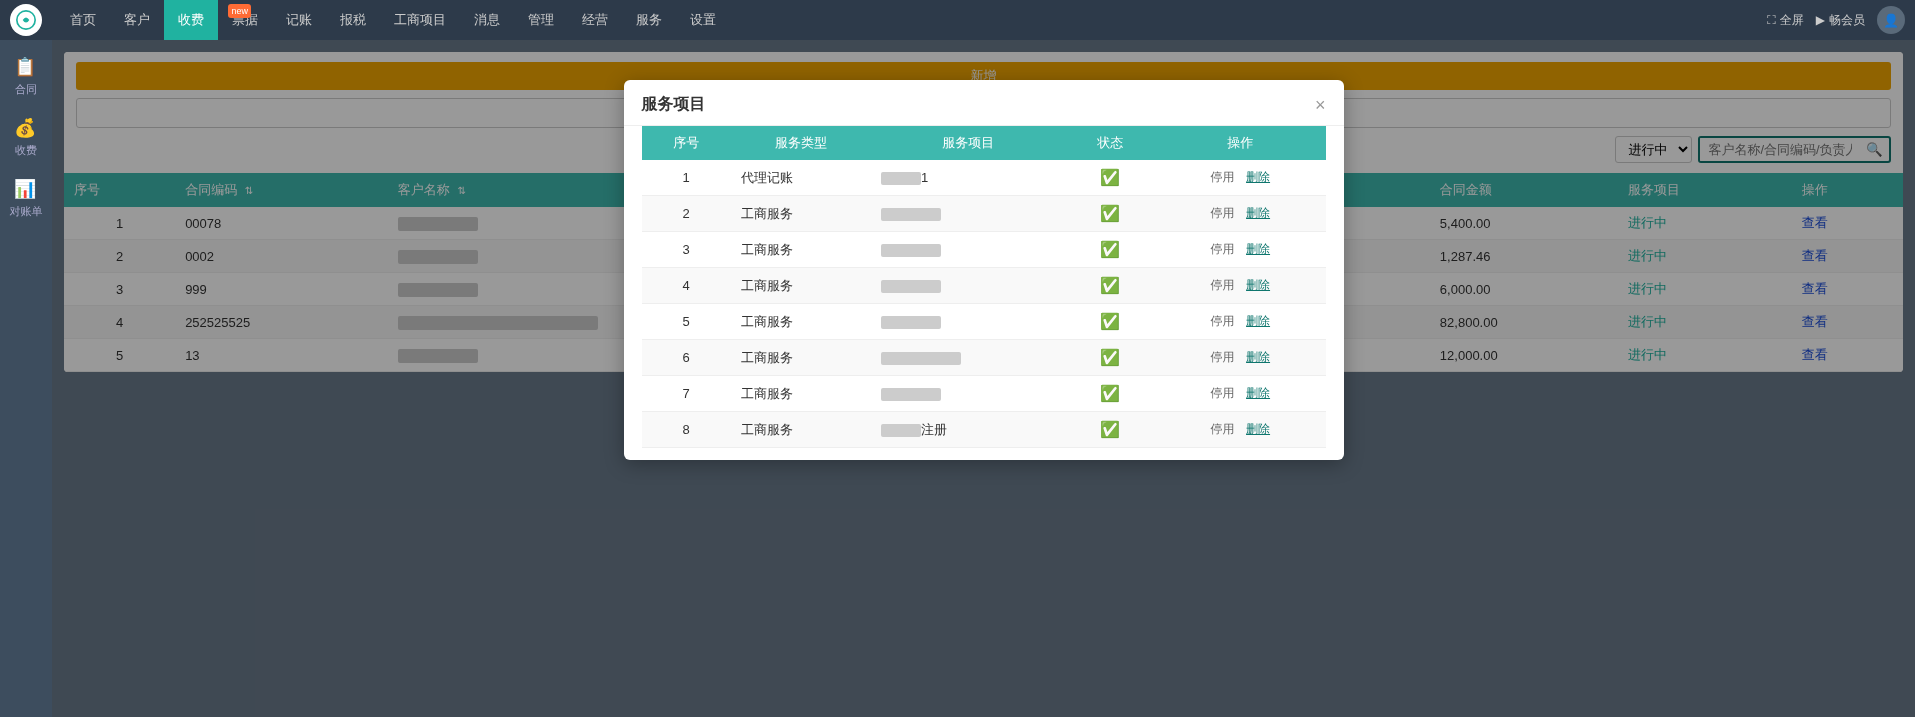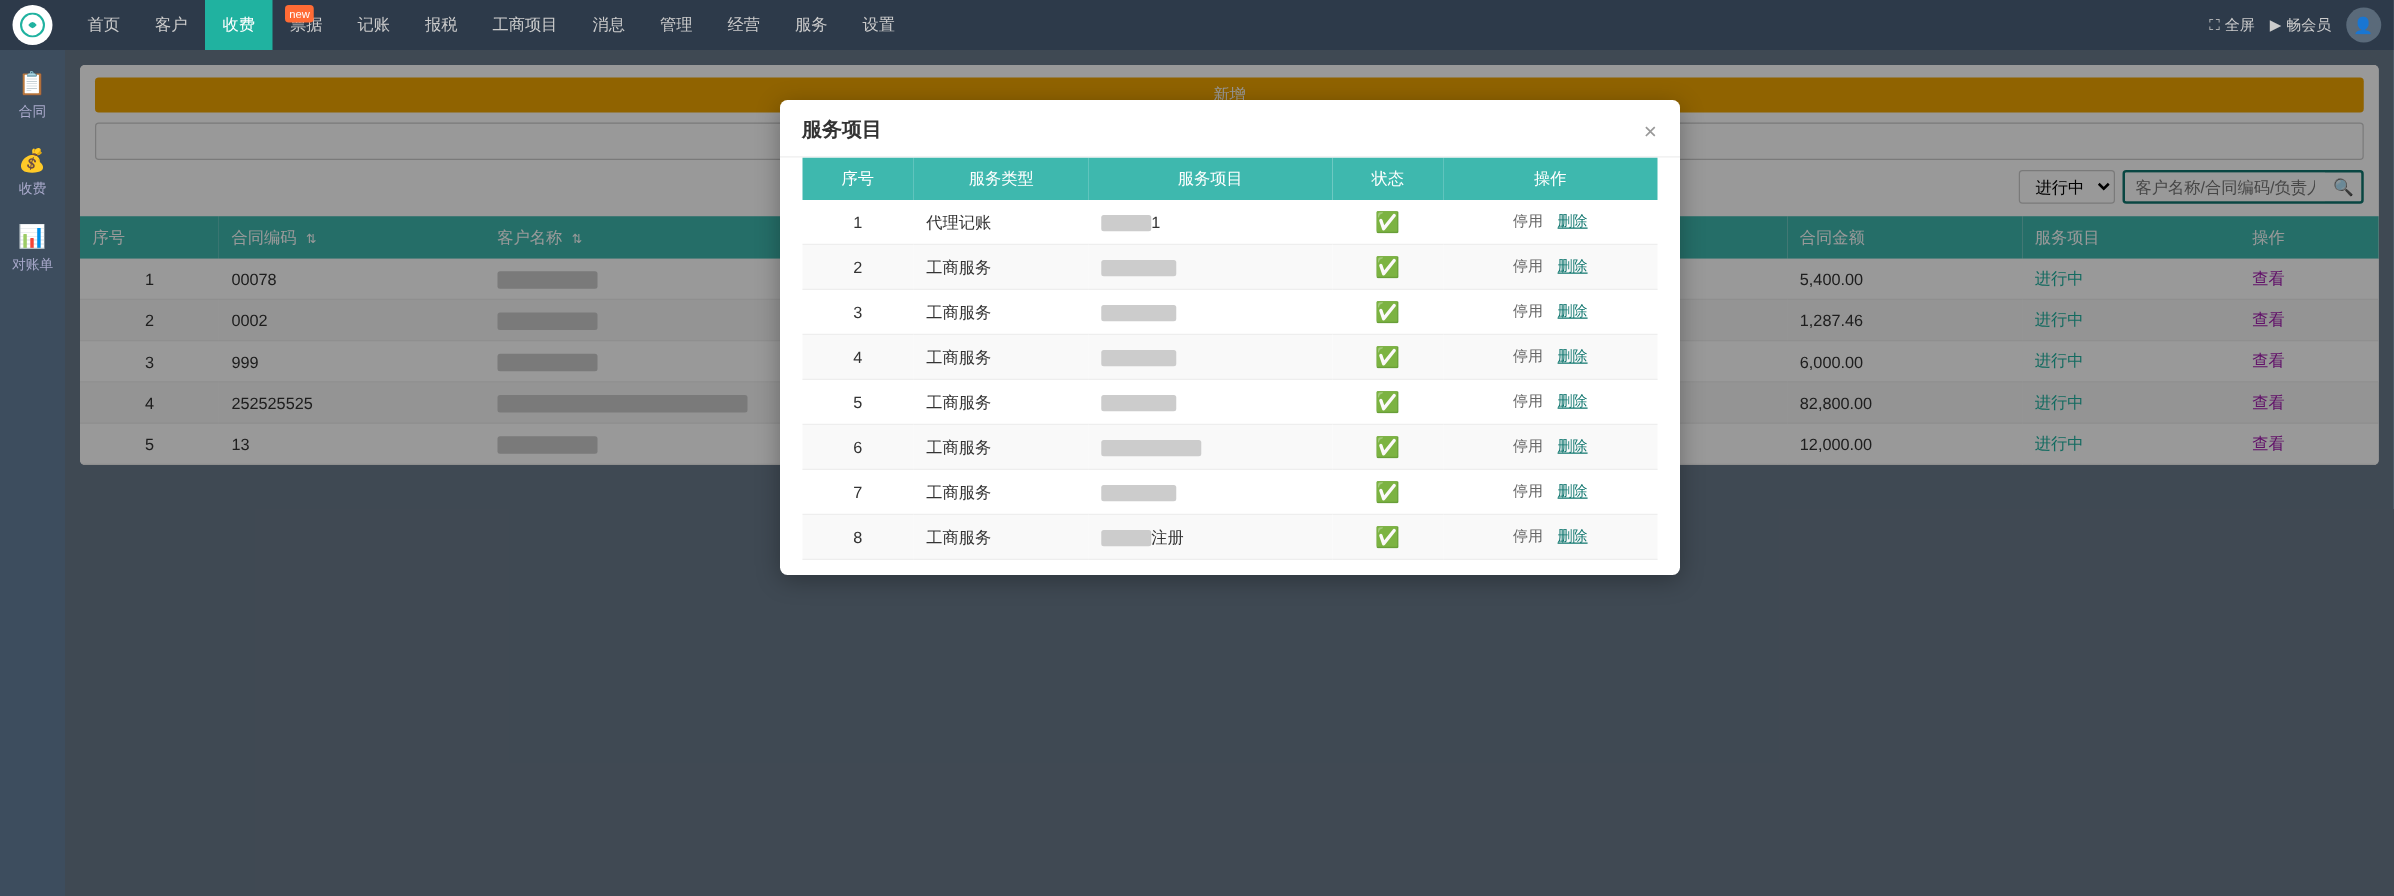--- a/index.html
+++ b/index.html
@@ -169,21 +169,21 @@
       background: #ccc;
       color: transparent;
       border-radius: 2px;
       min-width: 80px;
       height: 14px;
       vertical-align: middle;
     }
     .status-badge-active {
       color: #20b2a0; font-size: 13px;
     }
-    .action-link { color: #a21caf; cursor: pointer; }
+    .action-link { color: #1d4ed8; cursor: pointer; }
     .row-number { text-align: center; color: #333; }
 
     
     .modal-overlay {
       position: absolute;
       top: 0; left: 0; right: 0; bottom: 0;
       background: rgba(0,0,0,0.4);
       display: flex;
       align-items: flex-start;
       justify-content: center;

